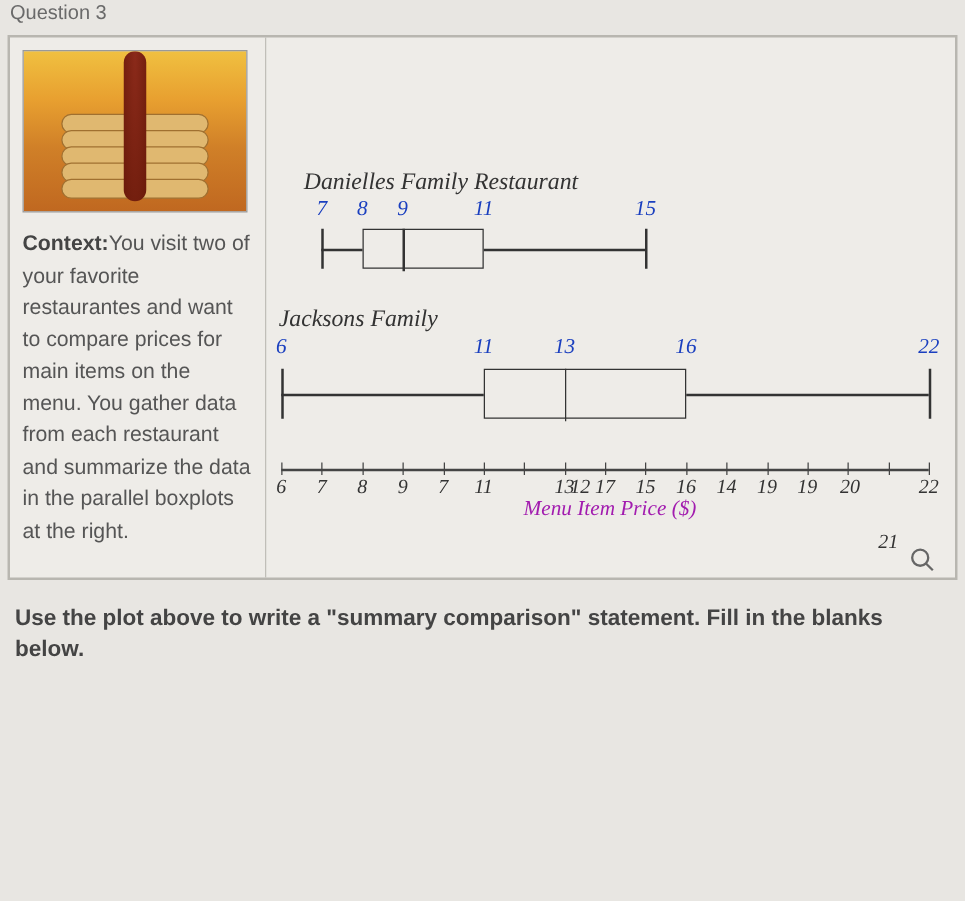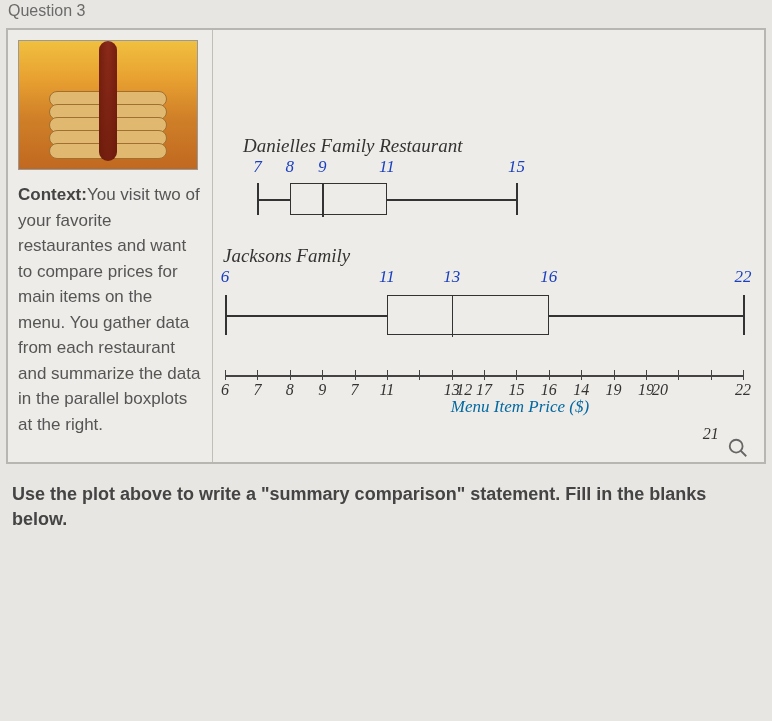--- a/index.html
+++ b/index.html
@@ -91,24 +91,23 @@
       font-style: italic;
       font-size: 17px;
       color: #1a3fbf;
       transform: translateX(-50%);
     }
     .xlabel {
       position: absolute;
       font-family: 'Times New Roman', serif;
       font-style: italic;
       font-size: 17px;
-      color: #0369a1;
+      color: #a21caf;
       left: 50%;
       transform: translateX(-50%);
-      margin-left: 32px;
     }
     .whisker-h { position: absolute; height: 1.5px; background: #333; }
     .whisker-cap { position: absolute; width: 1.5px; background: #333; }
     .box {
       position: absolute;
       border: 1.5px solid #333;
       background: transparent;
     }
     .median { position: absolute; width: 1.5px; background: #333; }
     .zoom-icon {
@@ -188,21 +187,21 @@
         <div class="tick-label" style="left: 293.375px; top: 246px;">15</div>
         <div class="tick" style="left: 325.75px; top: 235px;"></div>
         <div class="tick-label" style="left: 325.75px; top: 246px;">16</div>
         <div class="tick" style="left: 358.125px; top: 235px;"></div>
         <div class="tick-label" style="left: 358.125px; top: 246px;">14</div>
         <div class="tick" style="left: 390.5px; top: 235px;"></div>
         <div class="tick-label" style="left: 390.5px; top: 246px;">19</div>
         <div class="tick" style="left: 422.875px; top: 235px;"></div>
         <div class="tick-label" style="left: 422.875px; top: 246px;">19</div>
         <div class="tick" style="left: 455.25px; top: 235px;"></div>
-        <div class="tick-label" style="left: 437px; top: 246px;">20</div>
+        <div class="tick-label" style="left: 457px; top: 246px;">20</div>
         <div class="tick" style="left: 487.625px; top: 235px;"></div>
         <div class="tick-label" style="left: 487.625px; top: 246px; margin-top: 44px;">21</div>
         <div class="tick" style="left: 520px; top: 235px;"></div>
         <div class="tick-label" style="left: 520px; top: 246px;">22</div>
         <div class="whisker-cap" style="left: 34.375px; top: 48px; height: 32px;"></div>
         <div class="whisker-cap" style="left: 293.375px; top: 48px; height: 32px;"></div>
         <div class="whisker-h" style="left: 34.375px; top: 64px; width: 32.375px;"></div>
         <div class="whisker-h" style="left: 163.875px; top: 64px; width: 129.5px;"></div>
         <div class="box" style="left: 66.75px; top: 48px; width: 97.125px; height: 32px;"></div>
         <div class="median" style="left: 99.125px; top: 48px; height: 34px;"></div>

